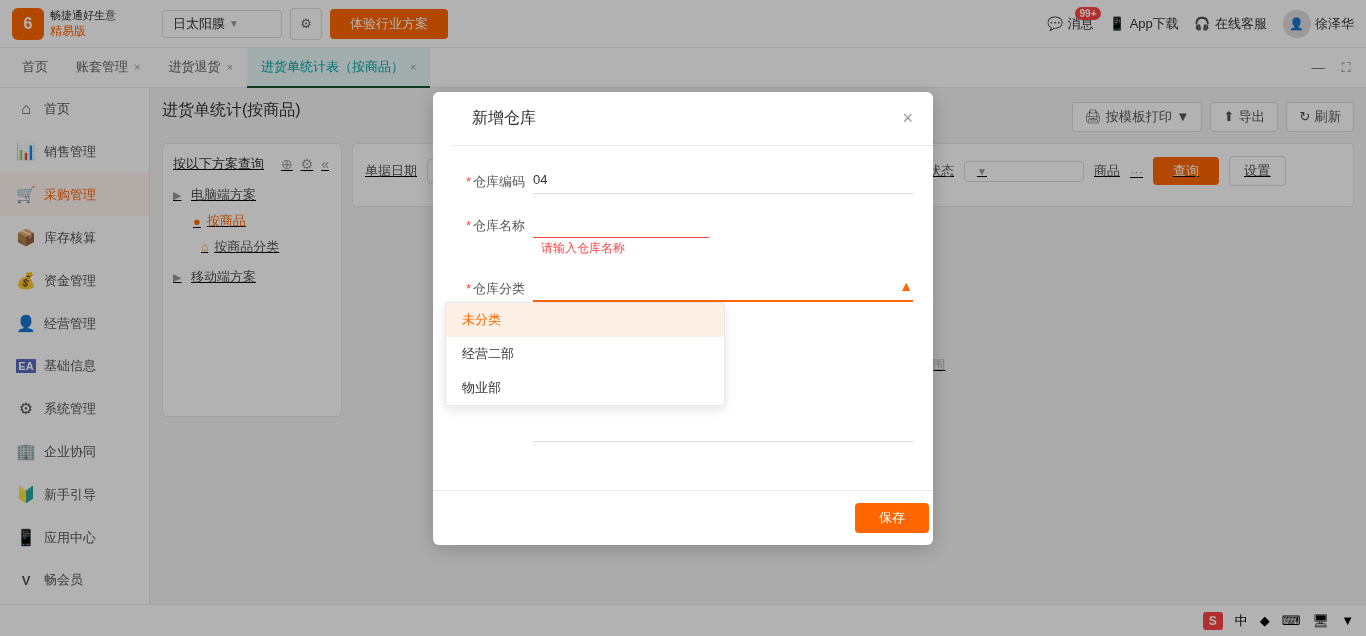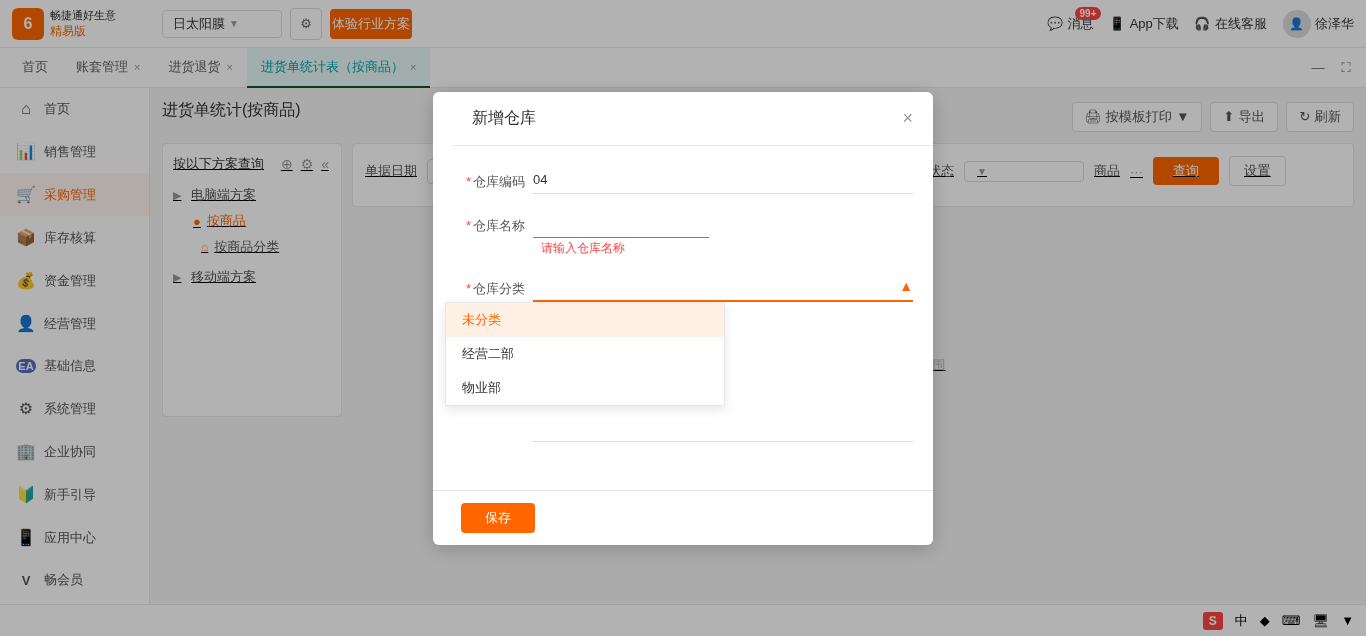--- a/index.html
+++ b/index.html
@@ -44,21 +44,21 @@
     .store-selector .chevron { color: #999; font-size: 10px; }
     .settings-btn {
       width: 32px; height: 32px;
       border: 1px solid #ddd; border-radius: 4px;
       display: flex; align-items: center; justify-content: center;
       cursor: pointer; color: #666; background: #fff;
     }
     .trial-btn {
       background: #ff6600; color: #fff;
       border: none; border-radius: 4px;
-      padding: 6px 2px; cursor: pointer; font-size: 13px;
+      padding: 6px 20px; cursor: pointer; font-size: 13px;
     }
     .header-right {
       display: flex; align-items: center; gap: 16px;
     }
     .msg-area { display: flex; align-items: center; gap: 4px; cursor: pointer; color: #333; position: relative; }
     .badge { background: #ff4444; color: #fff; font-size: 10px; border-radius: 10px; padding: 1px 5px; position: absolute; top: -8px; right: -8px; font-weight: bold; }
     .user-area { display: flex; align-items: center; gap: 4px; cursor: pointer; color: #333; }
     .avatar { width: 28px; height: 28px; background: #ddd; border-radius: 50%; display: flex; align-items: center; justify-content: center; font-size: 12px; color: #666; }
 
     
@@ -171,22 +171,22 @@
     .modal-header {
       display: flex; align-items: center; justify-content: space-between;
       padding: 16px 20px;
       border-bottom: 1px solid #e8e8e8;
       margin-left: 19px;
     }
     .modal-title { font-size: 16px; color: #333; font-weight: 500; }
     .modal-close { cursor: pointer; color: #999; font-size: 18px; }
     .modal-body { padding: 20px; }
     .modal-footer {
-      display: flex; justify-content: flex-start;
-      padding: 12px 28px;
+      display: flex; justify-content: flex-end;
+      padding: 12px 4px;
       border-top: 1px solid #e8e8e8;
       gap: 10px;
       margin-top: 12px;
     }
 
     
     .modal-form-row {
       display: flex; align-items: flex-start;
       margin-bottom: 16px; position: relative;
     }
@@ -400,21 +400,21 @@
     </div>
     <div class="sidebar-item">
       <span class="sidebar-icon">💰</span>
       <span>资金管理</span>
     </div>
     <div class="sidebar-item">
       <span class="sidebar-icon">👤</span>
       <span>经营管理</span>
     </div>
     <div class="sidebar-item">
-      <span class="sidebar-icon" style="font-size:11px;font-weight:bold;background:#5b6cc0;color:#fff;border-radius:7px;padding:1px 2px;">EA</span>
+      <span class="sidebar-icon" style="font-size:11px;font-weight:bold;background:#5b6cc0;color:#fff;border-radius:1px;padding:1px 2px;">EA</span>
       <span>基础信息</span>
     </div>
     <div class="sidebar-item">
       <span class="sidebar-icon">⚙</span>
       <span>系统管理</span>
     </div>
     <div class="sidebar-item">
       <span class="sidebar-icon">🏢</span>
       <span>企业协同</span>
     </div>

